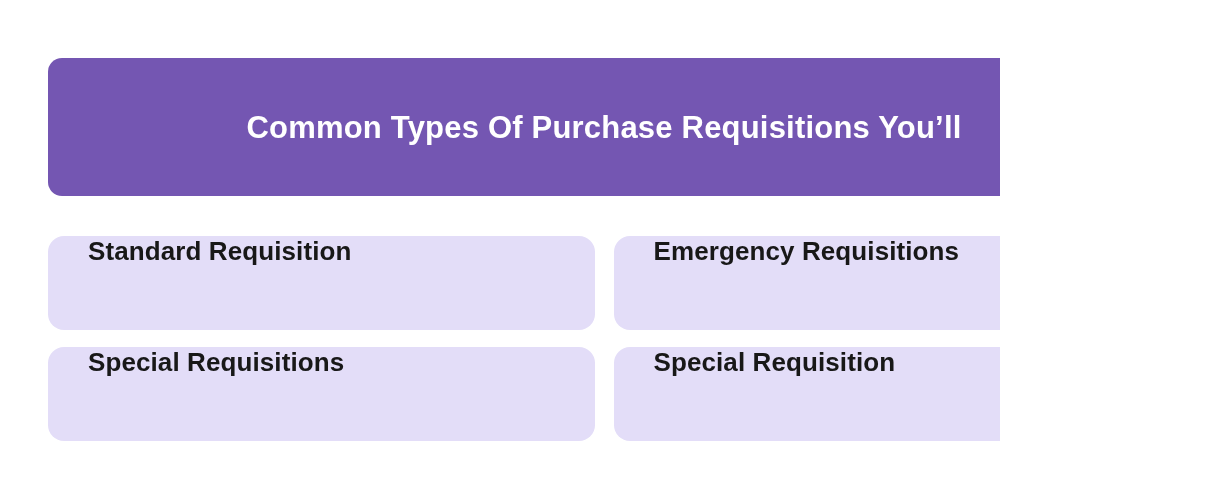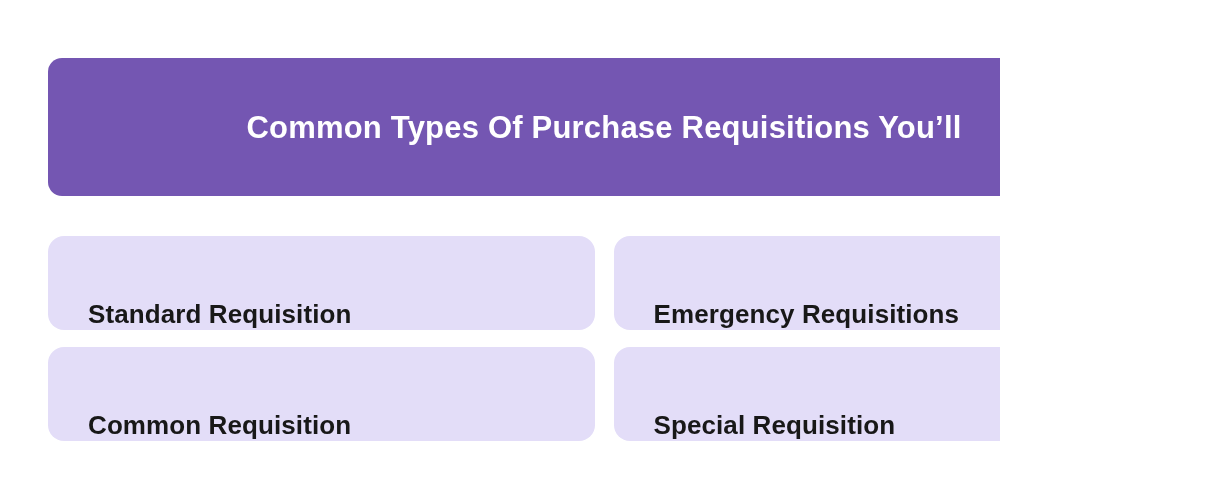--- a/index.html
+++ b/index.html
@@ -53,21 +53,21 @@
     display: grid;
     grid-template-columns: 1fr 1fr;
     column-gap: 19px;
     row-gap: 17px;
   }
   .req-card {
     height: 94px;
     background: var(--card-bg);
     border-radius: 16px;
     display: flex;
-    align-items: flex-end;
+    align-items: flex-start;
     padding-left: 40px;
   }
   .card-label {
     color: var(--card-text);
     font-size: 26px;
     font-weight: 600;
     letter-spacing: 0.1px;
     white-space: nowrap;
   }
 </style>
@@ -84,21 +84,21 @@
 
     <div class="req-card">
       <span class="card-label">Standard Requisition</span>
     </div>
 
     <div class="req-card">
       <span class="card-label">Emergency Requisitions</span>
     </div>
 
     <div class="req-card">
-      <span class="card-label">Common Requisition</span>
+      <span class="card-label">Special Requisitions</span>
     </div>
 
     <div class="req-card">
       <span class="card-label">Special Requisition</span>
     </div>
 
   </div>
 
 </div>
 

